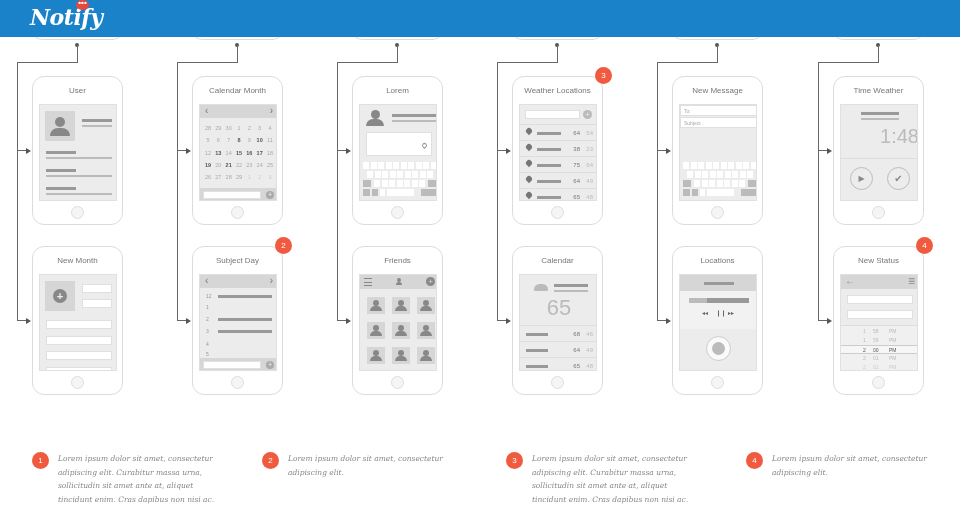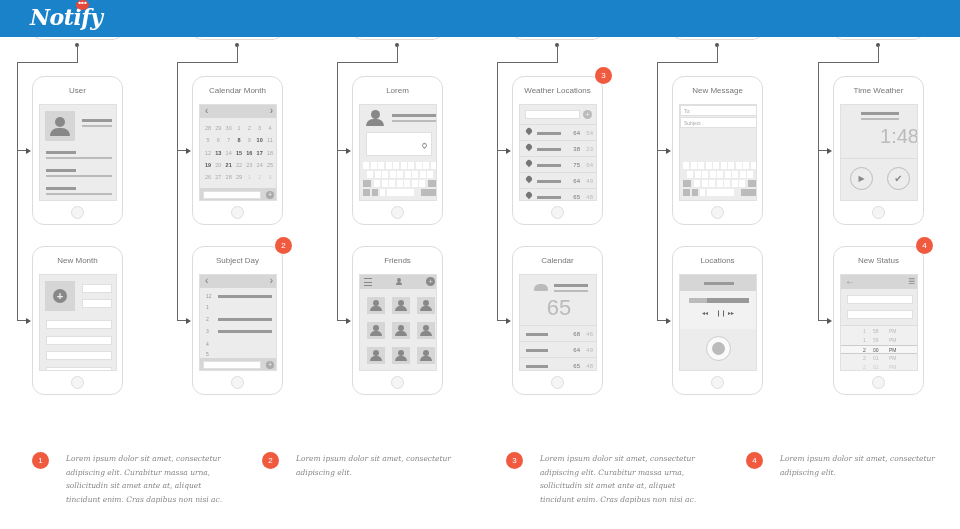--- a/index.html
+++ b/index.html
@@ -16,21 +16,21 @@
 .vline{position:absolute;width:1px;background:#666}
 .hline{position:absolute;height:1px;background:#666}
 .arrow{position:absolute;width:0;height:0;border-left:5px solid #555;border-top:3px solid transparent;border-bottom:3px solid transparent}
 .dot{position:absolute;width:4px;height:4px;border-radius:50%;background:#555}
 .bar{position:absolute;height:2px;background:#bbb}
 .bar.dk{background:#999;height:3px}
 .wbox{position:absolute;background:#fff;border:1px solid #e0e0e0}
 .gbox{position:absolute;background:#d6d6d6}
 .note{position:absolute;top:452px}
 .note .num{position:absolute;left:0;top:0;width:17px;height:17px;border-radius:50%;background:#f05a3e;color:#fff;font-size:8px;line-height:17px;text-align:center}
-.note .txt{position:absolute;left:34px;top:0;width:160px;font-family:"DejaVu Serif",serif;font-style:italic;font-size:7.5px;line-height:13.5px;color:#888}
+.note .txt{position:absolute;left:26px;top:0;width:160px;font-family:"DejaVu Serif",serif;font-style:italic;font-size:7.5px;line-height:13.5px;color:#888}
 .kb{position:absolute;left:1px;right:1px;bottom:1px;height:39px}
 .key{position:absolute;width:6px;height:7px;background:#fff}
 .cal-grid{position:absolute;left:3px;top:17px;width:72px;font-size:5.5px;color:#aaa}
 .cal-row{display:flex;justify-content:space-between;height:12.3px;align-items:center}
 .cal-row span{width:10px;text-align:center}
 .cal-row span.b{color:#555;font-weight:bold}
 .wrow{position:absolute;left:0;width:100%;height:17px;border-top:1px solid #ddd;font-size:6px}
 .wrow .hi{position:absolute;right:16px;top:5px;color:#777}
 .wrow .lo{position:absolute;right:3px;top:5px;color:#bbb}
 .pin{position:absolute;left:6px;top:3px;width:6px;height:6px;border-radius:50% 50% 50% 0;transform:rotate(-45deg);background:#777}

